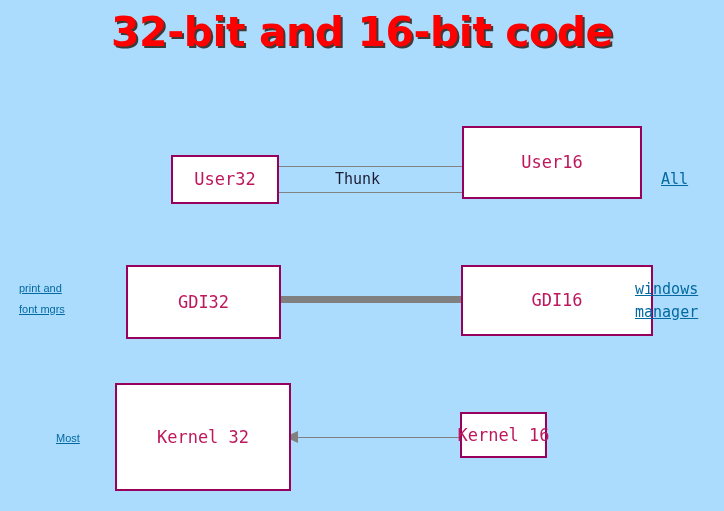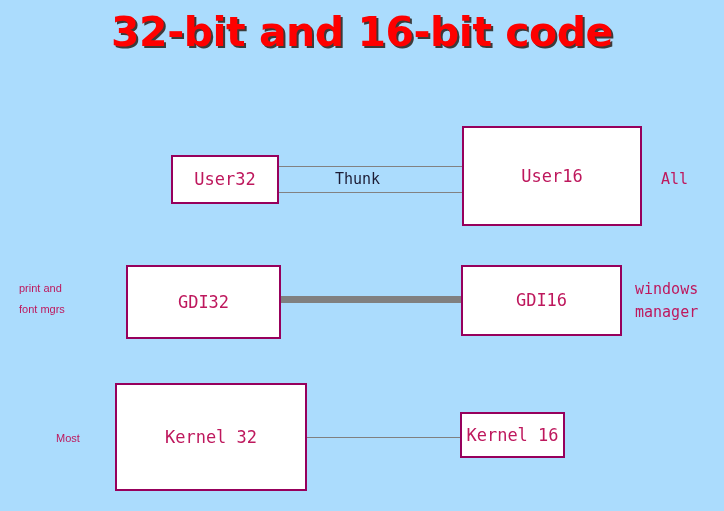--- a/index.html
+++ b/index.html
@@ -50,31 +50,32 @@
   }
   .box-label {
     font-family: "DejaVu Sans Mono", monospace;
     font-size: 17px;
     line-height: 19px;
     color: #be185d;
     white-space: nowrap;
   }
 
   #box-user32 { left: 171px; top: 155px; width: 108px; height: 49px; }
-  #box-user16 { left: 462px; top: 126px; width: 180px; height: 100px; }
+  #box-user16 { left: 462px; top: 126px; width: 180px; height: 73px; }
   #box-gdi32  { left: 126px; top: 265px; width: 155px; height: 74px; }
-  #box-gdi16  { left: 461px; top: 265px; width: 161px; height: 71px; justify-content: center; }
-  #box-kernel32 { left: 115px; top: 383px; width: 192px; height: 108px; }
-  #box-kernel16 { left: 460px; top: 412px; width: 105px; height: 46px; }
+  #box-gdi16  { left: 461px; top: 265px; width: 192px; height: 71px; justify-content: center; }
+  #box-kernel32 { left: 115px; top: 383px; width: 176px; height: 108px; }
+  #box-kernel16 { left: 460px; top: 412px; width: 87px; height: 46px; }
 
   
   .side-label {
     position: absolute;
-    color: #be185d;
+    color: #0369a1;
     white-space: pre;
+    text-decoration: underline;
   }
   .side-label.sans {
     font-family: "Liberation Sans", sans-serif;
     font-size: 11px;
     line-height: 21px;
   }
   .side-label.mono {
     font-family: "DejaVu Sans Mono", monospace;
     font-size: 15px;
     line-height: 23px;

